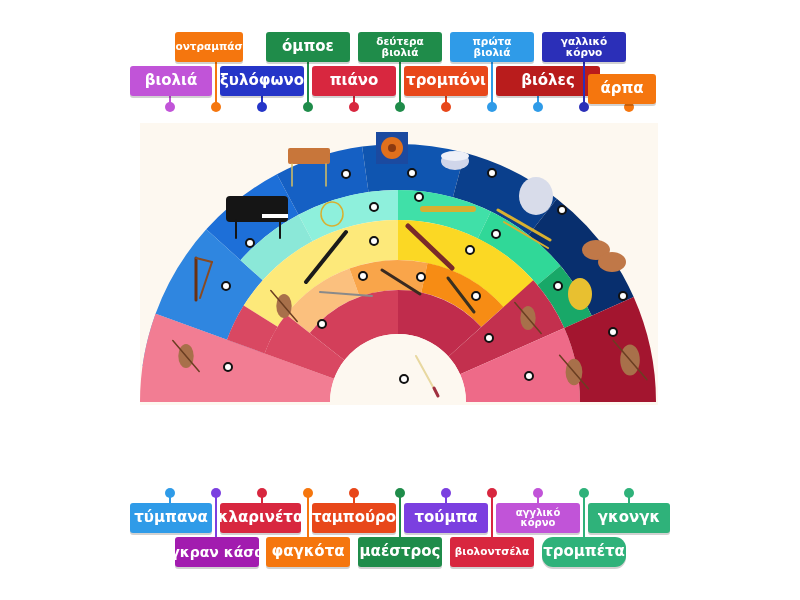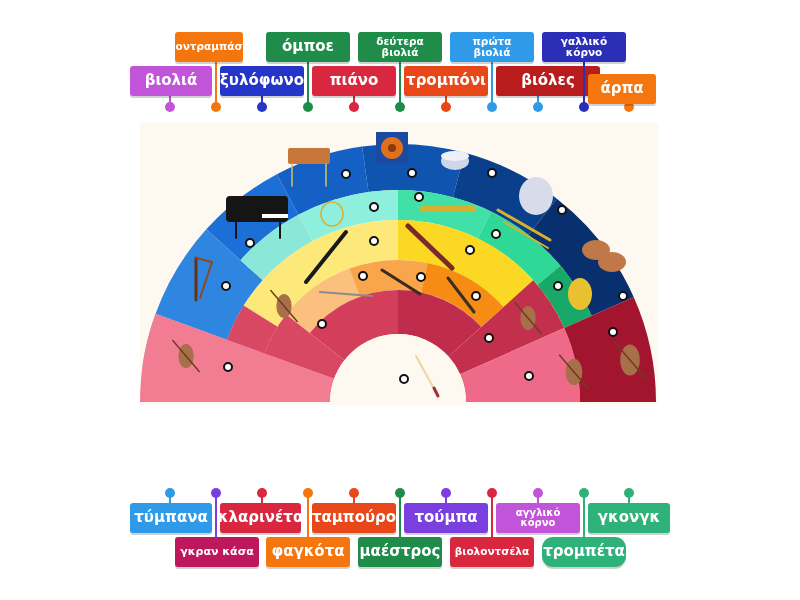--- a/index.html
+++ b/index.html
@@ -161,21 +161,21 @@
     <div class="hotspot" style="position: absolute; left: 524px; top: 371px; width: 10px; height: 10px; border-radius: 50%; background: rgb(255, 255, 255); border: 2.5px solid rgb(17, 17, 17);"></div>
     <div class="hotspot" style="position: absolute; left: 399px; top: 374px; width: 10px; height: 10px; border-radius: 50%; background: rgb(255, 255, 255); border: 2.5px solid rgb(17, 17, 17);"></div>
   </div>
 
 <div id="bottom-tiles">
     <div class="stem" style="background: rgb(47, 155, 232); left: 169px; top: 495px; height: 8px;"></div>
     <div class="knob" style="background: rgb(47, 155, 232); left: 165px; top: 488px;"></div>
     <div class="tile big" style="left: 130px; top: 503px; width: 82px; background: rgb(47, 155, 232);">τύμπανα</div>
     <div class="stem" style="background: rgb(123, 63, 224); left: 215px; top: 495px; height: 42px;"></div>
     <div class="knob" style="background: rgb(123, 63, 224); left: 211px; top: 488px;"></div>
-    <div class="tile big" style="font-size: 11px; left: 175px; top: 537px; width: 84px; background: #be185d;">γκραν κάσα</div>
+    <div class="tile big" style="font-size: 14px; left: 175px; top: 537px; width: 84px; background: #a21caf;">γκραν κάσα</div>
     <div class="stem" style="background: rgb(216, 39, 63); left: 261px; top: 495px; height: 8px;"></div>
     <div class="knob" style="background: rgb(216, 39, 63); left: 257px; top: 488px;"></div>
     <div class="tile big" style="left: 220px; top: 503px; width: 81px; background: rgb(216, 39, 63);">κλαρινέτα</div>
     <div class="stem" style="background: rgb(245, 118, 14); left: 307px; top: 495px; height: 42px;"></div>
     <div class="knob" style="background: rgb(245, 118, 14); left: 303px; top: 488px;"></div>
     <div class="tile big" style="left: 266px; top: 537px; width: 84px; background: rgb(245, 118, 14);">φαγκότα</div>
     <div class="stem" style="background: rgb(232, 71, 26); left: 353px; top: 495px; height: 8px;"></div>
     <div class="knob" style="background: rgb(232, 71, 26); left: 349px; top: 488px;"></div>
     <div class="tile big" style="left: 312px; top: 503px; width: 84px; background: rgb(232, 71, 26);">ταμπούρο</div>
     <div class="stem" style="background: rgb(31, 140, 74); left: 399px; top: 495px; height: 42px;"></div>

